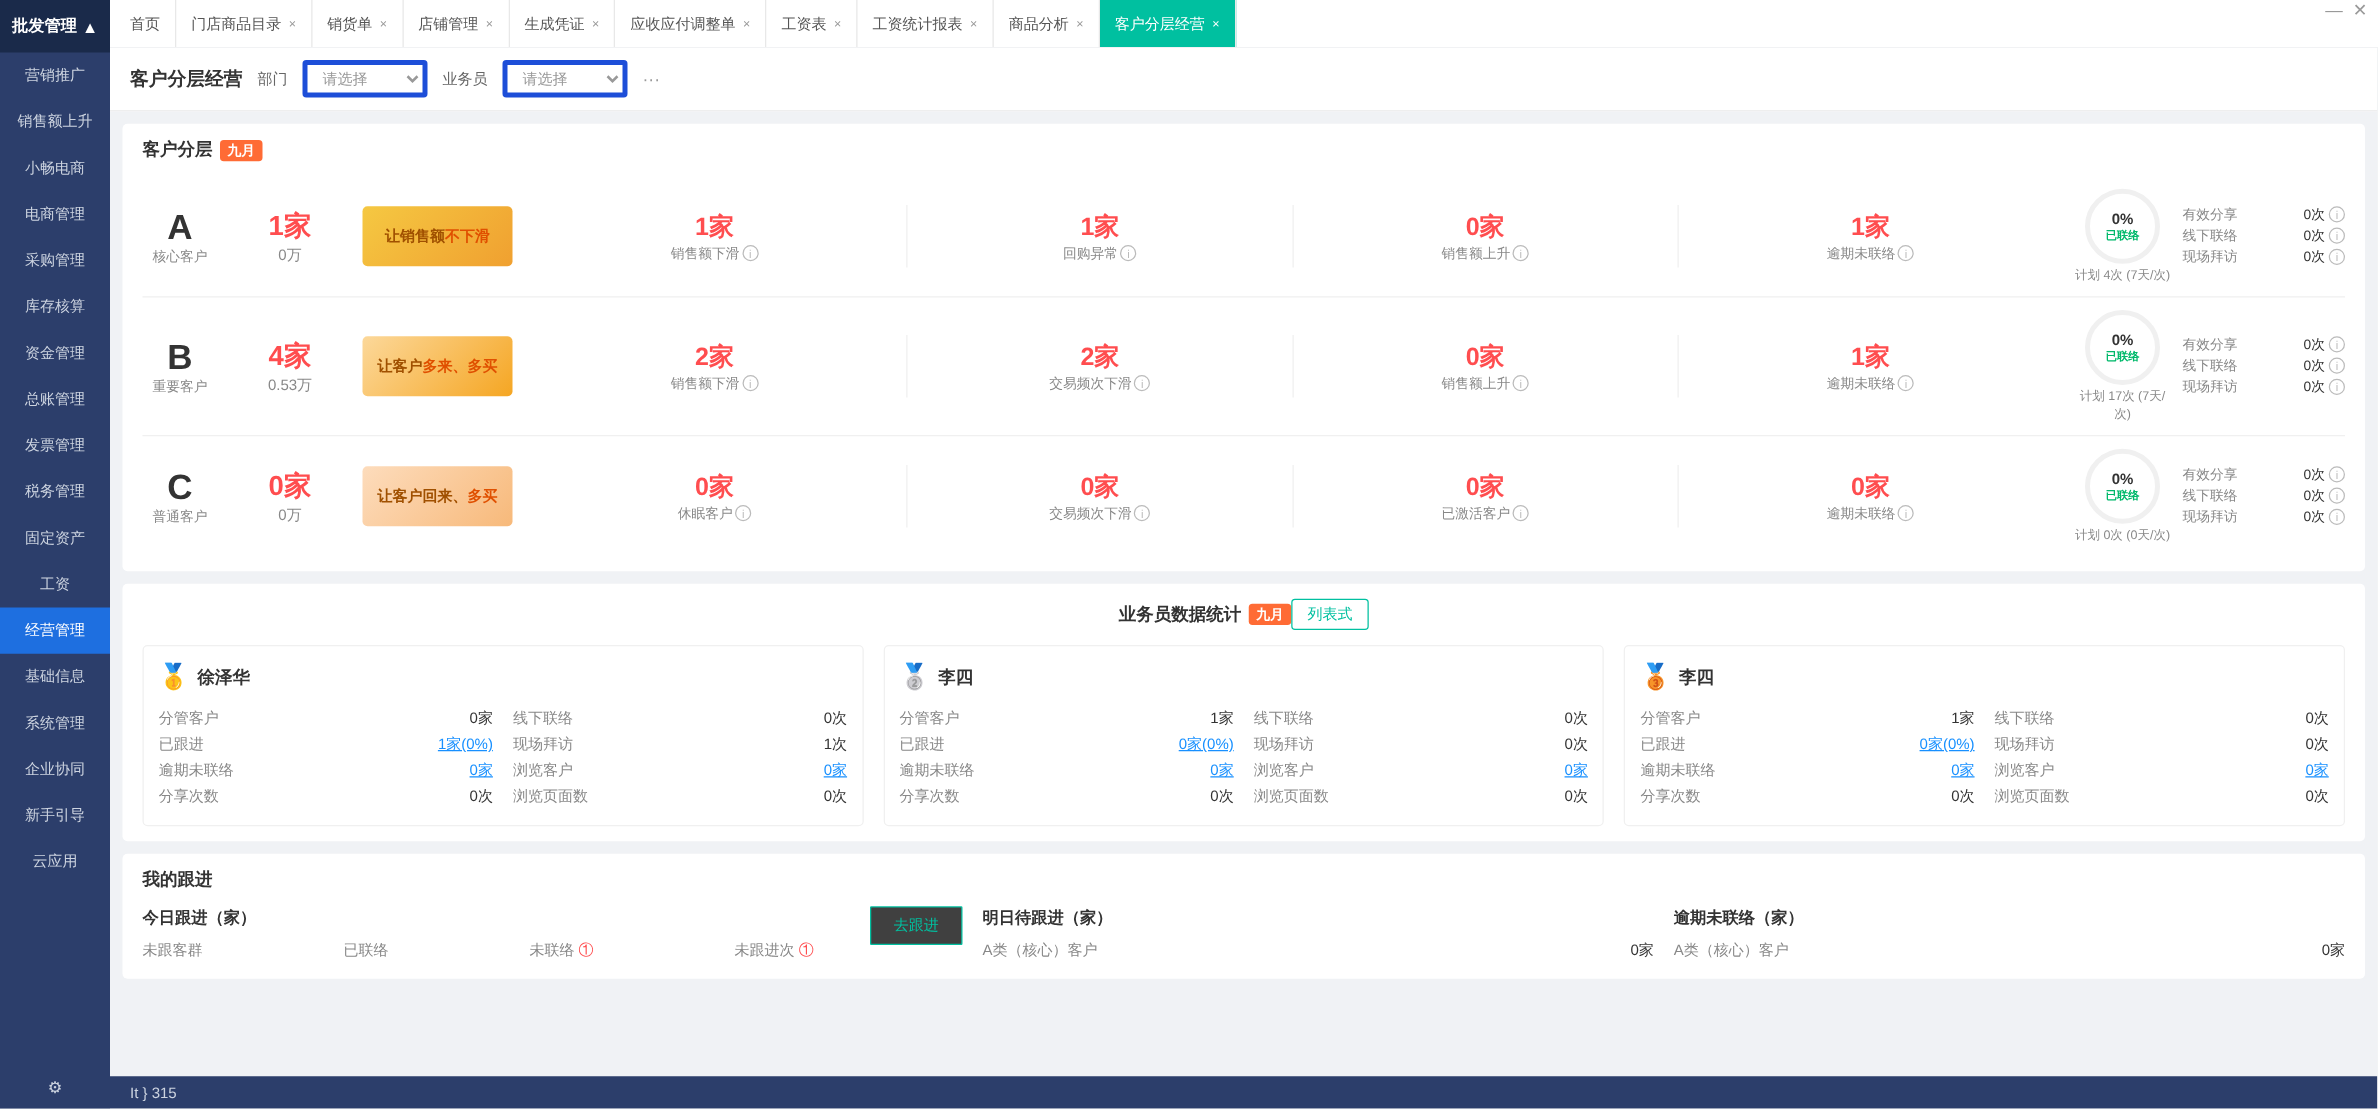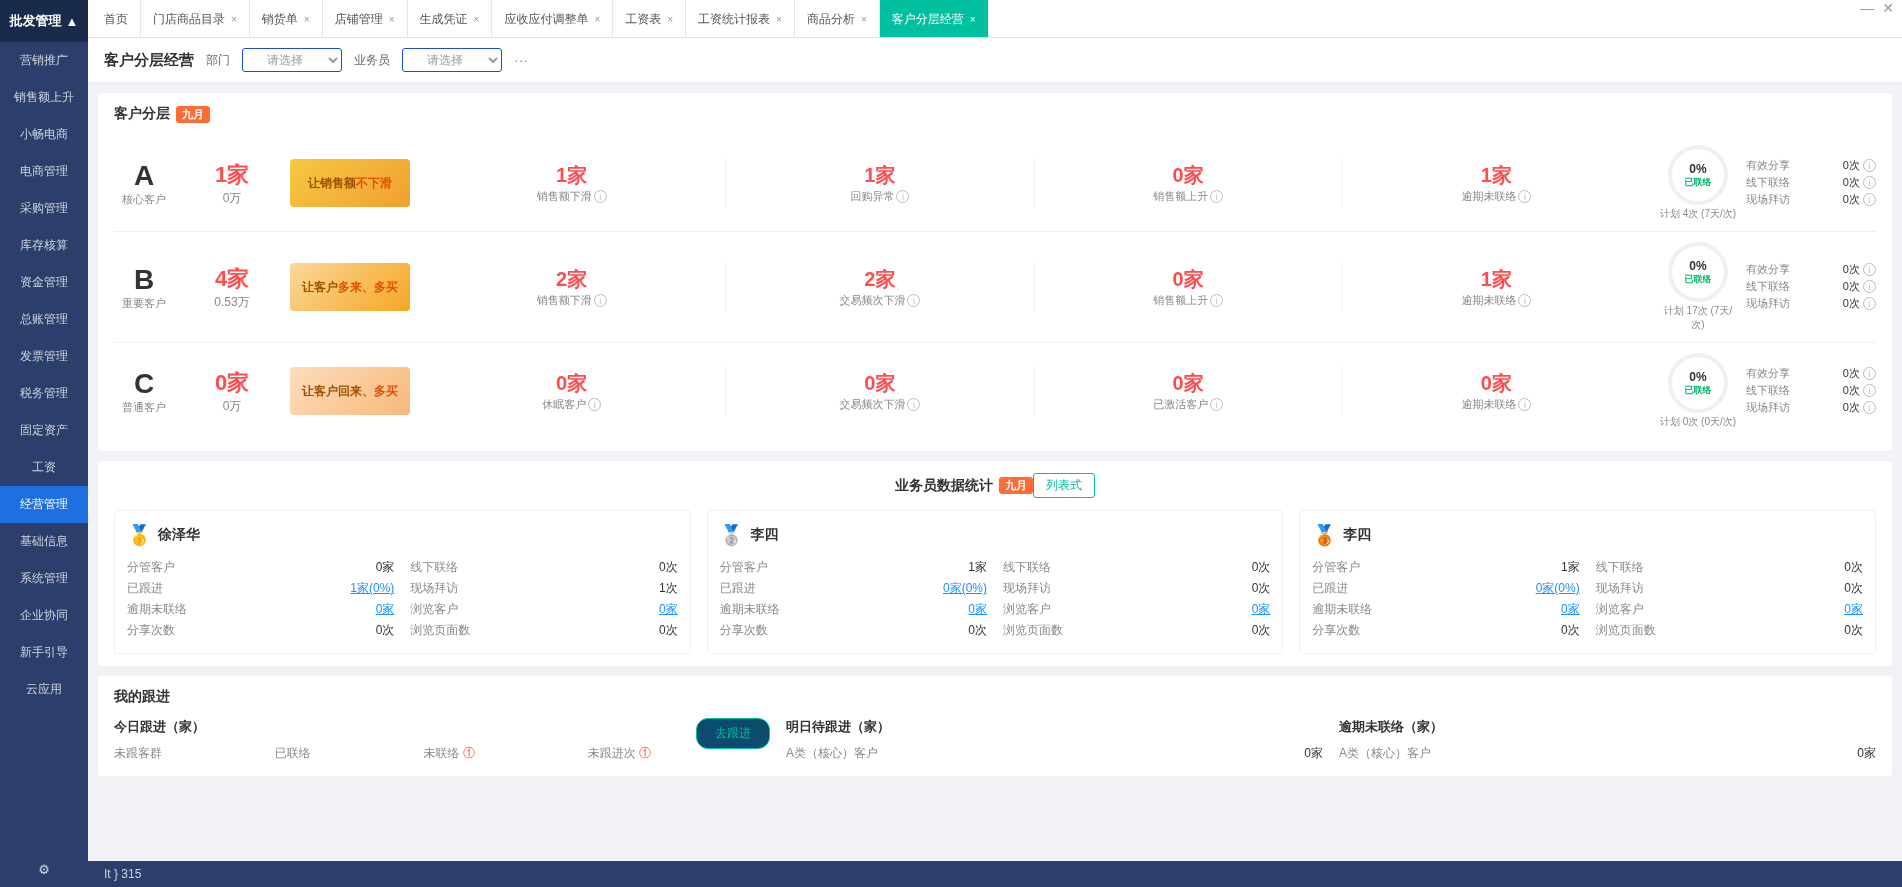--- a/index.html
+++ b/index.html
@@ -111,23 +111,23 @@
       border-bottom: 1px solid #eee;
       gap: 12px;
     }
     .page-title {
       font-size: 15px;
       font-weight: bold;
       color: #333;
     }
     .filter-label { color: #666; font-size: 12px; }
     .filter-select {
-      border: 1px solid #1d4ed8;
+      border: 4px solid #1d4ed8;
       border-radius: 3px;
-      padding: 3px 20px;
+      padding: 3px 8px;
       font-size: 12px;
       color: #999;
       background: #fff;
       min-width: 100px;
     }
     .filter-dots { color: #999; font-size: 14px; cursor: pointer; }
 
     
     .section {
       background: #fff;
@@ -374,25 +374,25 @@
       gap: 16px;
       align-items: start;
     }
     .followup-col-title {
       font-size: 13px;
       font-weight: bold;
       color: #333;
       margin-bottom: 7px;
     }
     .followup-btn {
-      background: #0c4a6e;
+      background: #404040;
       border: 1px solid #00c0a0;
       color: #00c0a0;
       padding: 6px 18px;
-      border-radius: 12px;
+      border-radius: 1px;
       font-size: 12px;
       cursor: pointer;
       align-self: center;
       margin-left: 29px;
     }
     .followup-sub-row {
       display: flex;
       justify-content: space-between;
       font-size: 12px;
       padding: 2px 0;

